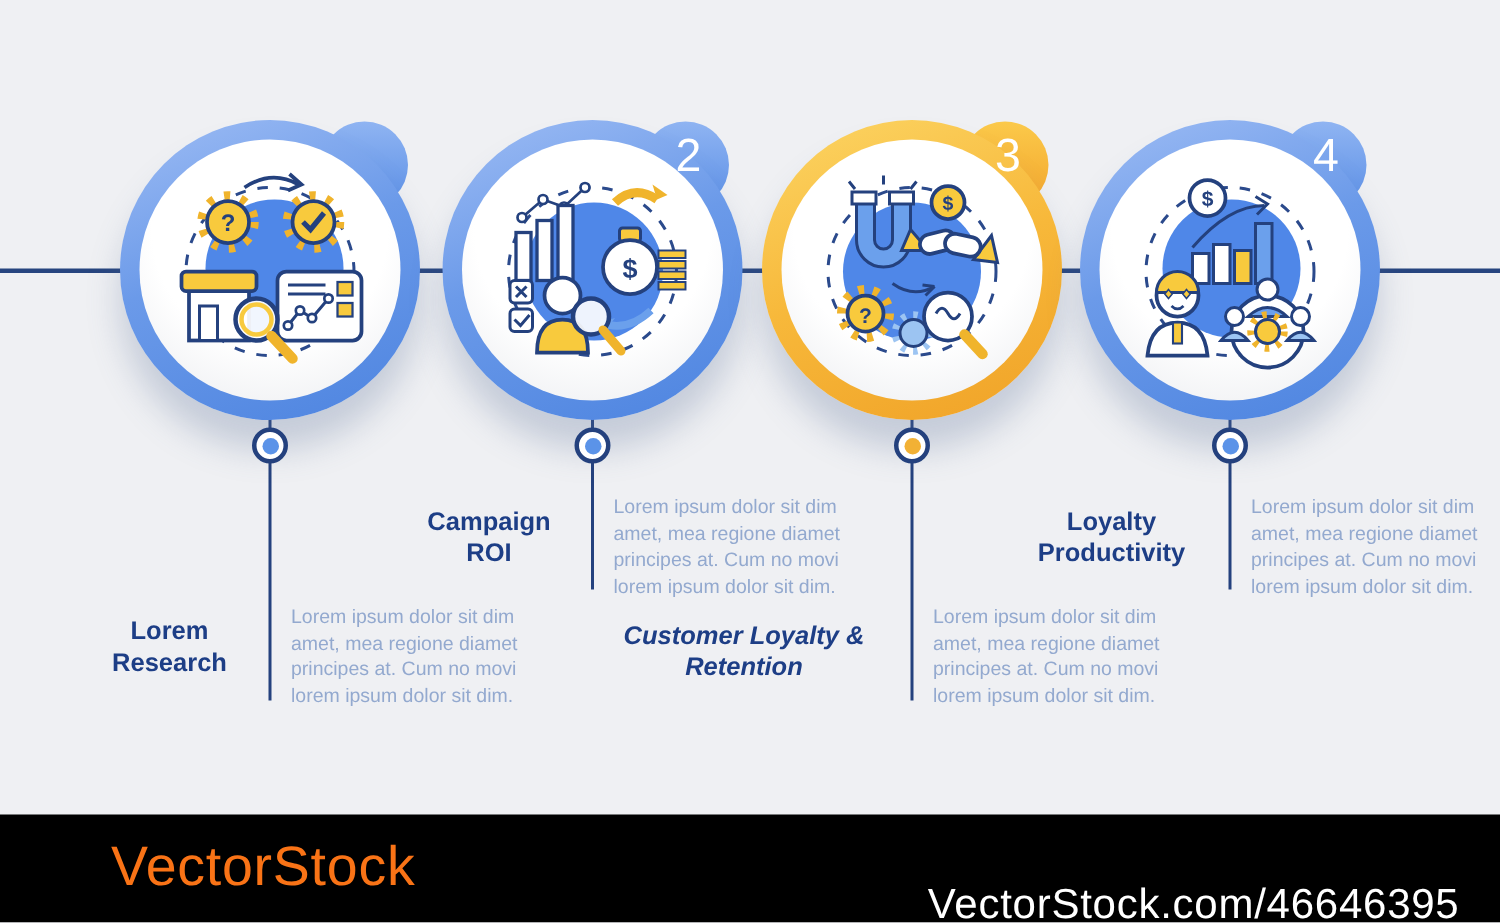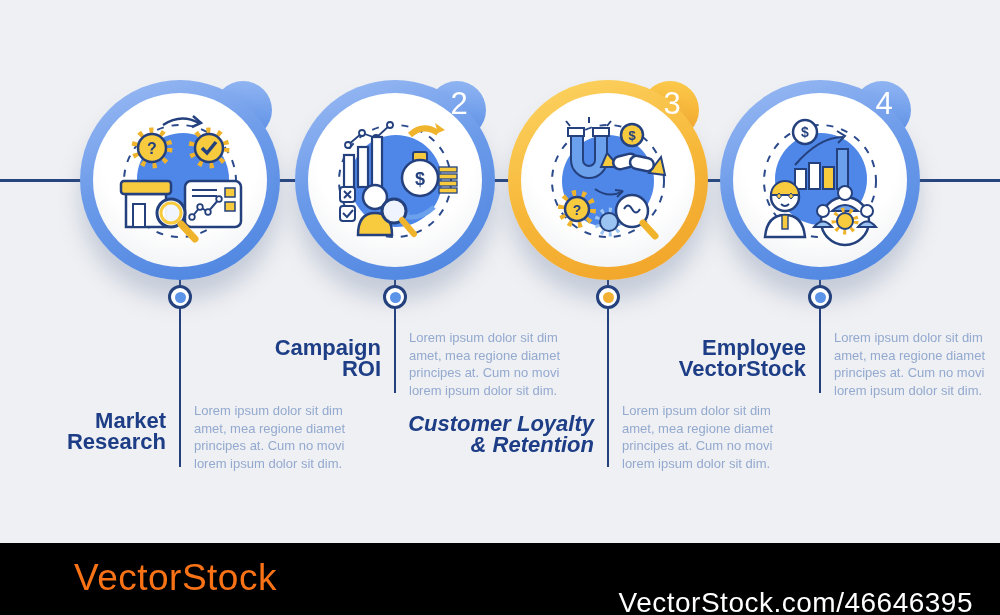--- a/index.html
+++ b/index.html
@@ -38,22 +38,22 @@
   .step-3 .vline { left:607px; height:189px; }
   .step-4 .vline { left:819px; height:115px; }
 
   .dot { position:absolute; top:285px; width:24px; height:24px; border-radius:50%;
          background:#ffffff; border:3px solid #24417e; z-index:2; }
   .step-1 .dot { left:168px; } .step-2 .dot { left:383px; }
   .step-3 .dot { left:596px; } .step-4 .dot { left:808px; }
   .dot i { position:absolute; left:3.5px; top:3.5px; width:11px; height:11px; border-radius:50%; display:block; }
   .dot-blue i { background:#5b93e8; } .dot-yellow i { background:#f2b135; }
 
-  .title { position:absolute; font-weight:bold; font-size:22px; line-height:21px;
-           color:#1d3e86; text-align:right; z-index:2; }
+  .title { position:absolute; font-weight:bold; font-size:17px; line-height:21px;
+           color:#1d3e86; text-align:center; z-index:2; }
   .step-1 .title { top:410px; left:60px;  width:106px; }
   .step-2 .title { top:337px; left:271px; width:110px; }
   .step-3 .title { top:413px; left:398px; width:196px;font-style:italic; }
   .step-4 .title { top:337px; left:676px; width:130px; }
 
   .para { position:absolute; font-size:13px; line-height:17.5px; color:#93a9cf; width:164px; z-index:2; }
   .step-1 .para { top:402px; left:194px; }
   .step-2 .para { top:329px; left:409px; }
   .step-3 .para { top:402px; left:622px; }
   .step-4 .para { top:329px; left:834px; }
@@ -112,21 +112,21 @@
       <g>
         <circle cx="66" cy="108" r="14" fill="#ffffff" fill-opacity="0.92" stroke="#24417e" stroke-width="3"></circle>
         <circle cx="66" cy="108" r="10" fill="none" stroke="#f8ca3d" stroke-width="3"></circle>
         <line x1="76" y1="119" x2="90" y2="134" stroke="#f0b42c" stroke-width="7" stroke-linecap="round"></line>
       </g>
     </svg>
     <div class="vline"></div>
     <div class="dot dot-blue">
         <i></i>
       </div>
-    <div class="title">Market Research</div>
+    <div class="title">Lorem Research</div>
     <div class="para">Lorem ipsum dolor sit dim amet, mea regione diamet principes at. Cum no movi lorem ipsum dolor sit dim.</div>
   </div>
 
   <div class="step step-2">
     <div class="badge blue"></div>
     <div class="circle blue">
         <div class="inner"></div>
       </div>
     <span class="num">2</span>
     <svg class="icon" viewBox="0 0 150 150">
@@ -259,21 +259,21 @@
         <circle cx="122" cy="106" r="6" fill="#ffffff" stroke="#24417e" stroke-width="2"></circle>
         <path d="M113,122 Q122,111 131,122 Z" fill="#9cc4f2" stroke="#24417e" stroke-width="2"></path>
         <circle cx="100" cy="116" r="11" fill="none" stroke="#f0b42c" stroke-width="5" stroke-dasharray="3 5"></circle>
         <circle cx="100" cy="116" r="8" fill="#f8ca3d" stroke="#24417e" stroke-width="2"></circle>
       </g>
     </svg>
     <div class="vline"></div>
     <div class="dot dot-blue">
         <i></i>
       </div>
-    <div class="title">Employee VectorStock</div>
+    <div class="title">Loyalty Productivity</div>
     <div class="para">Lorem ipsum dolor sit dim amet, mea regione diamet principes at. Cum no movi lorem ipsum dolor sit dim.</div>
   </div>
 
   <div class="wm-bar">
     <span class="wm-logo">VectorStock</span>
     <span class="wm-url">VectorStock.com/46646395</span>
   </div>
 
 </div>
 

